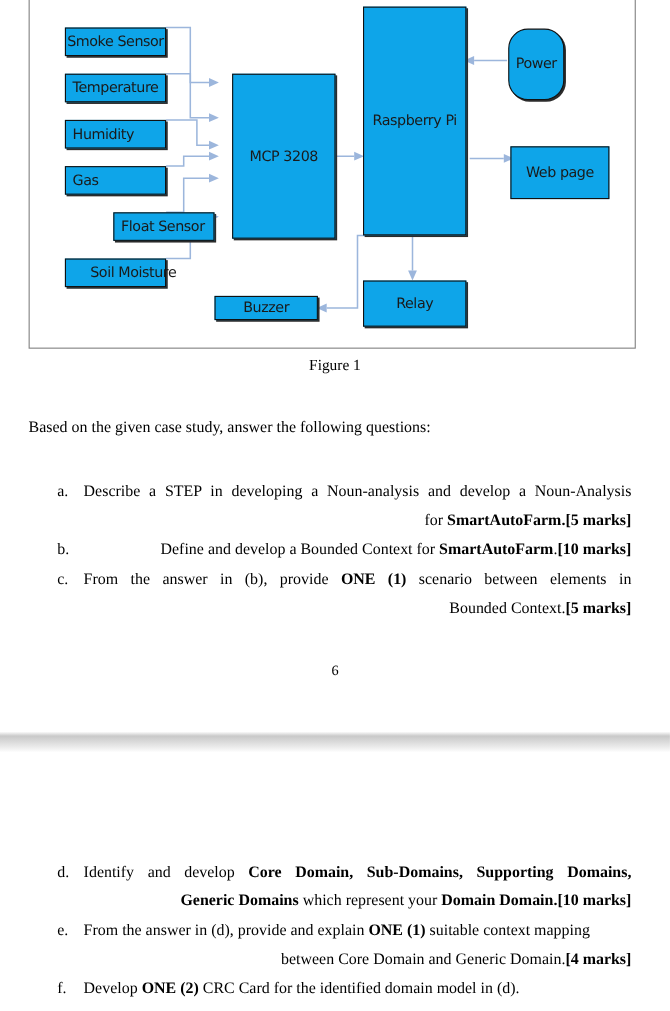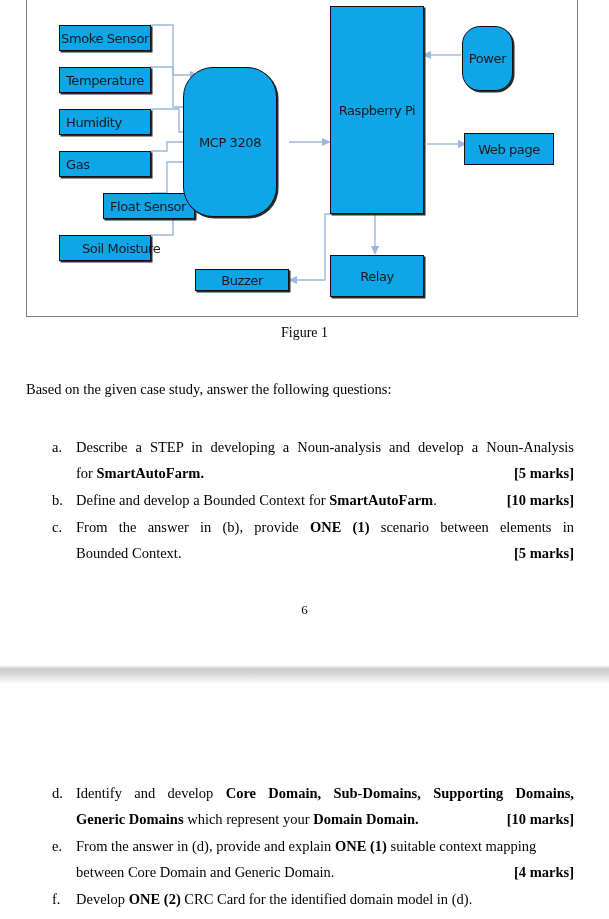--- a/index.html
+++ b/index.html
@@ -59,21 +59,21 @@
     display:flex;
     font-size:14.5px;
     line-height:26px;
     margin-bottom:1px;
   }
   li .marker{
     width:24px;flex:0 0 24px;text-align:left;
   }
   li .qbody{flex:1 1 auto;}
   .just{text-align:justify;text-align-last:justify;}
-  .row2{display:flex;justify-content:space-between;}
+  .row2{display:flex;justify-content:flex-end;}
   b{font-weight:bold;}
 
   #q-abc{left:52px;top:434px;width:522px;}
 
   #page-num-6{
     position:absolute;left:0;top:602px;width:609px;text-align:center;font-size:13px;
   }
 
   
   #page-gap{
@@ -141,33 +141,33 @@
     <div class="blk" style="left:32px;top:154px;width:92px;height:26px;justify-content:flex-start;padding-left:6px;">
       <span>Gas</span>
     </div>
     <div class="blk" style="left:32px;top:196px;width:92px;height:26px;justify-content:flex-start;padding-left:6px;margin-left:44px;">
       <span>Float Sensor</span>
     </div>
     <div class="blk" style="left:32px;top:238px;width:92px;height:26px;justify-content:flex-start;padding-left:22px;">
       <span>Soil Moisture</span>
     </div>
 
-    <div class="blk" style="left:156px;top:70px;width:94px;height:150px;border-radius:30px;">
+    <div class="blk" style="left:184px;top:70px;width:94px;height:150px;">
       <span>MCP 3208</span>
     </div>
 
     <div class="blk" style="left:303px;top:9px;width:94px;height:208px;">
       <span>Raspberry Pi</span>
     </div>
 
     <div class="blk" style="left:435px;top:29px;width:51px;height:65px;border-radius:18px;">
       <span>Power</span>
     </div>
 
-    <div class="blk plain" style="left:437px;top:136px;width:90px;height:32px;border-width:1px;">
+    <div class="blk plain" style="left:437px;top:136px;width:90px;height:48px;border-width:1px;">
       <span>Web page</span>
     </div>
 
     <div class="blk" style="left:168px;top:272px;width:94px;height:22px;">
       <span>Buzzer</span>
     </div>
 
     <div class="blk" style="left:303px;top:258px;width:94px;height:42px;">
       <span>Relay</span>
     </div>

